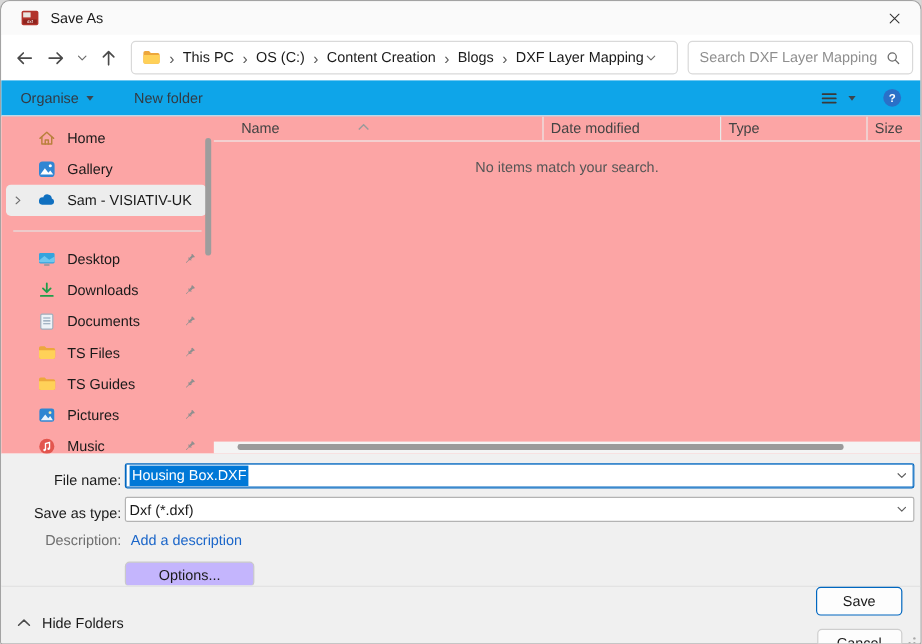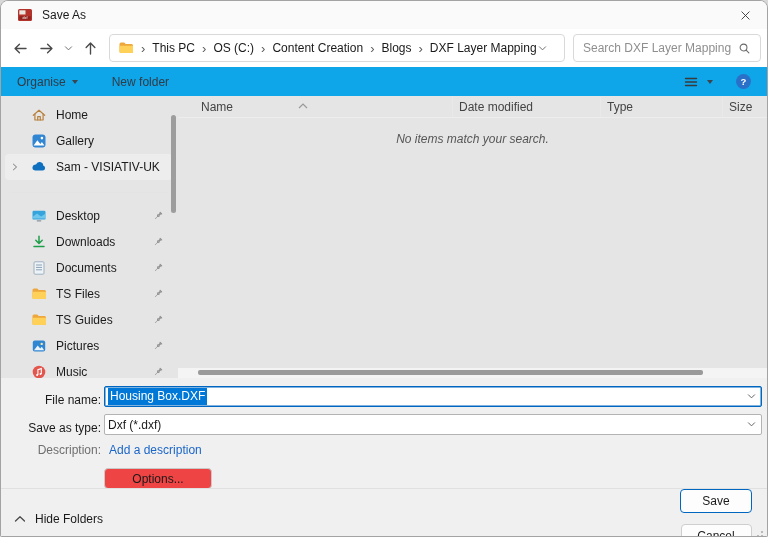--- a/index.html
+++ b/index.html
@@ -34,57 +34,57 @@
   .searchbox input::placeholder { color:#8f8f8f; }
   
   .toolbar { height:30px; flex:0 0 30px; background:#0ea5e9; border-bottom:1px solid #e6e6e6; display:flex; align-items:center; padding:0 15px 0 16px; color:#333b44; }
   .tb-item { display:flex; align-items:center; gap:6px; }
   .caret-down { width:0; height:0; border-left:3.5px solid transparent; border-right:3.5px solid transparent; border-top:4.5px solid #3c444d; }
   .tb-new { margin-left:34px; }
   .tb-right { margin-left:auto; display:flex; align-items:center; }
   .tb-right .viewcaret { margin-left:8px; }
   .tb-right .helpwrap { margin-left:22px; display:flex; }
   
-  .body { flex:0 0 281px; height:281px; display:flex; background:#e5e5e5; overflow:hidden; }
+  .body { flex:0 0 281px; height:281px; display:flex; background:#fca5a5; overflow:hidden; }
   .sidebar { flex:0 0 177px; position:relative; padding-top:5px; overflow:hidden; }
   .srow { height:26px; display:flex; align-items:center; padding-left:30px; position:relative; }
   .srow .sicon { width:16px; height:16px; display:inline-flex; flex:0 0 16px; }
   .srow .slabel { margin-left:9px; }
   .srow.selected { background:#ededed; border-radius:4px; margin:0 6px 0 4px; padding-left:26px; }
   .srow .expander { position:absolute; left:9px; top:8px; display:inline-flex; }
   .srow.selected .expander { left:5px; }
   .srow .pin { position:absolute; right:14px; top:7px; display:inline-flex; }
   .sdivider { height:1px; background:#e3e3e3; margin:12px 10px 10px 10px; }
   .v-scroll { position:absolute; right:2px; top:18px; width:5px; height:98px; background:#9d9d9d; border-radius:3px; }
   
   .filelist { flex:1; position:relative; overflow:hidden; }
   .lheader { height:21px; display:flex; align-items:center; border-bottom:1px solid #ededed; color:#444; position:relative; }
   .hcol { height:100%; display:flex; align-items:center; }
   .hcol.c-name { flex:0 0 274px; padding-left:23px; }
   .hcol.c-date { flex:0 0 148px; padding-left:6px; border-left:1px solid #e9e9e9; }
   .hcol.c-type { flex:0 0 122px; padding-left:6px; border-left:1px solid #e9e9e9; }
   .hcol.c-size { flex:1; padding-left:6px; border-left:1px solid #e9e9e9; }
   .sort-caret { position:absolute; left:120px; top:1px; }
-  .empty-msg { position:absolute; left:0; right:0; top:35px; text-align:center; color:#565656;font-style:italic; }
+  .empty-msg { position:absolute; left:0; right:0; top:35px; text-align:center; color:#565656; }
   .h-scroll-track { position:absolute; left:0; right:0; bottom:0; height:10px; background:#f4f4f4; }
   .h-scroll-thumb { position:absolute; left:20px; top:2px; width:505px; height:5px; background:#9a9a9a; border-radius:2px; }
   
   .formarea { flex:0 0 110px; background:#f0f0f0; padding-top:8px; overflow:hidden; }
   .frow { display:flex; align-items:flex-end; padding-right:5px; }
   .flabel { flex:0 0 100px; text-align:right; padding-right:0; }
   .fgap { flex:0 0 3px; }
   .textbox { flex:1; height:21px; background:#fff; border:1px solid #b3b3b3; border-radius:2px; display:flex; align-items:center; padding:0 4px 0 3px; }
   .textbox.focused { border:1px solid #0067c0; box-shadow:0 0 0 0.5px #0067c0 inset; }
   .sel-text { background:#0078d7; color:#fff; padding:1px 2px 2px 2px; }
   .tb-chev { margin-left:auto; display:inline-flex; }
   .row2 { margin-top:7px; }
   .rowdesc { margin-top:7px; height:15px; }
   .desc-label { color:#6f6f6f; }
   .desc-link { color:#1b66c9; margin-left:8px; }
-  .options-btn { margin:11px 0 0 103px; width:108px; height:21px; background:#ef4444; border:1px solid #c9c9c9; border-radius:4px; display:flex; align-items:center; justify-content:center; color:#1a1a1a; }
+  .options-btn { margin:11px 0 0 103px; width:108px; height:21px; background:#c4b5fd; border:1px solid #c9c9c9; border-radius:4px; display:flex; align-items:center; justify-content:center; color:#1a1a1a; }
   
   .footer { flex:0 0 48px; background:#f0f0f0; border-top:1px solid #e0e0e0; display:flex; align-items:center; padding:0 15px 0 13px; position:relative; }
   .hidefolders { display:flex; align-items:center; gap:9px; }
   .foot-btns { margin-left:auto; display:flex; align-items:center; gap:11px;flex-direction:column; }
   .btn { height:24px; border-radius:4px; background:#fdfdfd; display:flex; align-items:center; justify-content:center; }
   .btn.save { width:72px; border:1.5px solid #0067c0; }
   .btn.cancel { width:71px; border:1px solid #cecece; }
   .resize-grip { position:absolute; right:3px; bottom:3px; }
 </style>
 </head>

